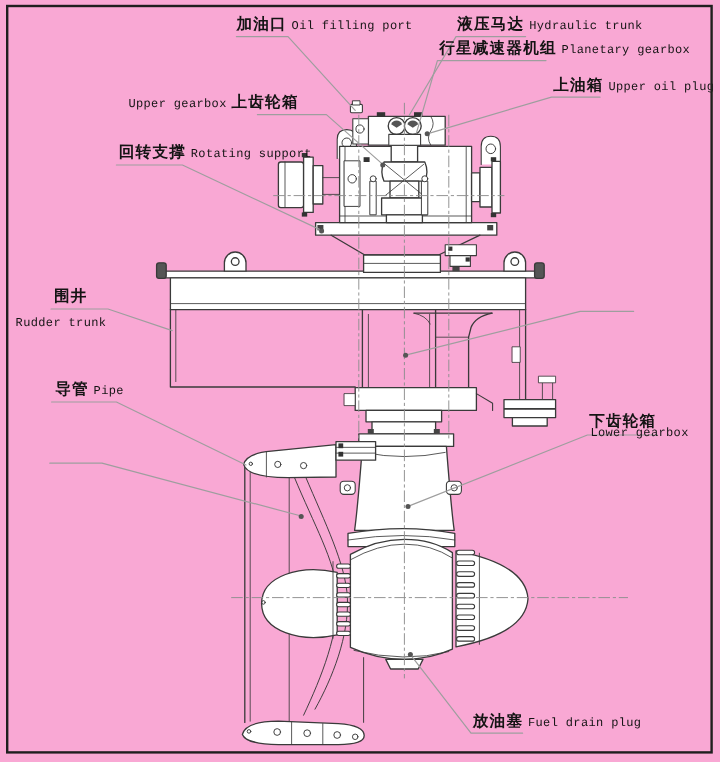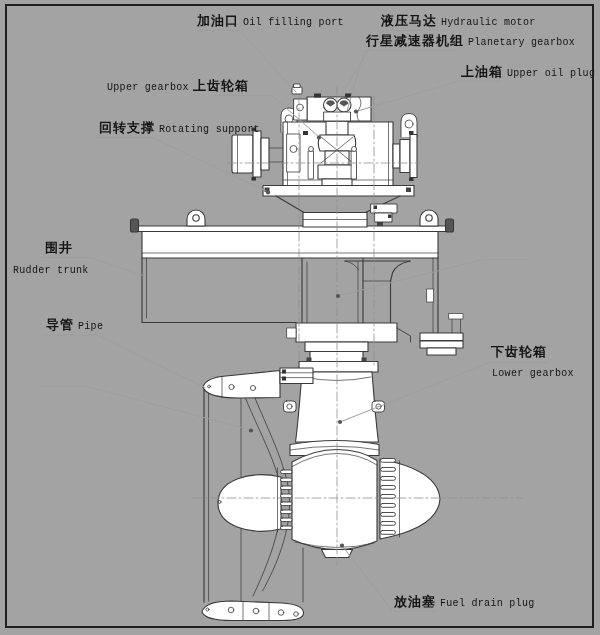--- a/index.html
+++ b/index.html
@@ -1,16 +1,16 @@
 <!DOCTYPE html>
 <html><head>
 <meta charset="utf-8">
 <style>
   html,body{margin:0;padding:0;background:#e8e8e8;}
-  .stage{position:relative;width:600px;height:635px;background:#a3a3a3;overflow:hidden;
+  .stage{position:relative;width:600px;height:635px;background:#f9a8d4;overflow:hidden;
          font-family:"Liberation Sans",sans-serif;text-align:right;}
   .frame{position:absolute;left:5px;top:4px;right:6px;bottom:7px;border:2px solid #1f1f1f;pointer-events:none;}
   svg.drawing{position:absolute;left:0;top:0;}
   .lbl{position:absolute;white-space:nowrap;color:#141414;line-height:13px;}
   .zh{font-family:"DejaVu Sans",sans-serif;font-weight:700;font-size:13px;letter-spacing:1px;}
   .en{font-family:"Liberation Mono","DejaVu Sans Mono",monospace;font-size:10px;letter-spacing:0.3px;}
   .zh + .en, .en + .zh{margin-left:4px;}
 </style>
 </head>
 <body>
@@ -228,21 +228,21 @@
         </g>
       </g>
     </g>
   </svg>
 
   <div class="lbl" style="left:197px;top:13px">
     <span class="zh">加油口</span><span class="en">Oil filling port</span>
   </div>
 
   <div class="lbl" style="left:381px;top:13px">
-    <span class="zh">液压马达</span><span class="en">Hydraulic motor</span>
+    <span class="zh">液压马达</span><span class="en">Hydraulic trunk</span>
   </div>
 
   <div class="lbl" style="left:366px;top:33px">
     <span class="zh">行星减速器机组</span><span class="en">Planetary gearbox</span>
   </div>
 
   <div class="lbl" style="left:461px;top:64px">
     <span class="zh">上油箱</span><span class="en">Upper oil plug</span>
   </div>
 
@@ -263,21 +263,21 @@
 
 
   <div class="lbl" style="left:46px;top:317px">
     <span class="zh">导管</span><span class="en">Pipe</span>
   </div>
 
 
   <div class="lbl" style="left:491px;top:344px">
     <span class="zh">下齿轮箱</span>
   </div>
-  <div class="lbl" style="left:492px;top:364px">
+  <div class="lbl" style="left:492px;top:352px">
     <span class="en">Lower gearbox</span>
   </div>
 
   <div class="lbl" style="left:394px;top:594px">
     <span class="zh">放油塞</span><span class="en">Fuel drain plug</span>
   </div>
 
   <div class="frame"></div>
 </div>
 

